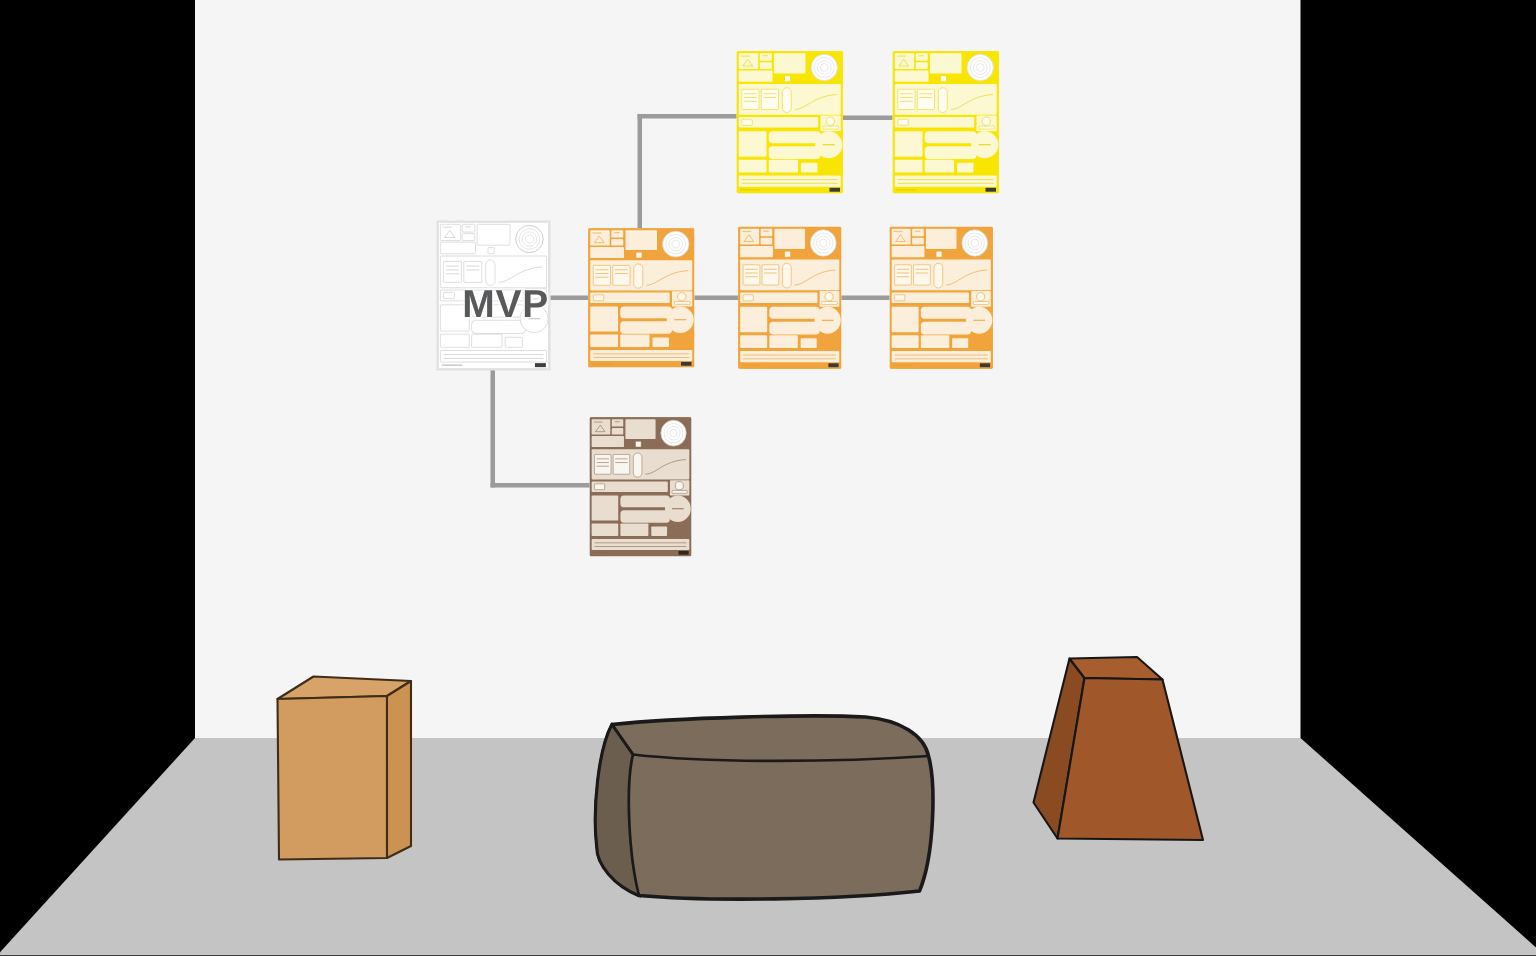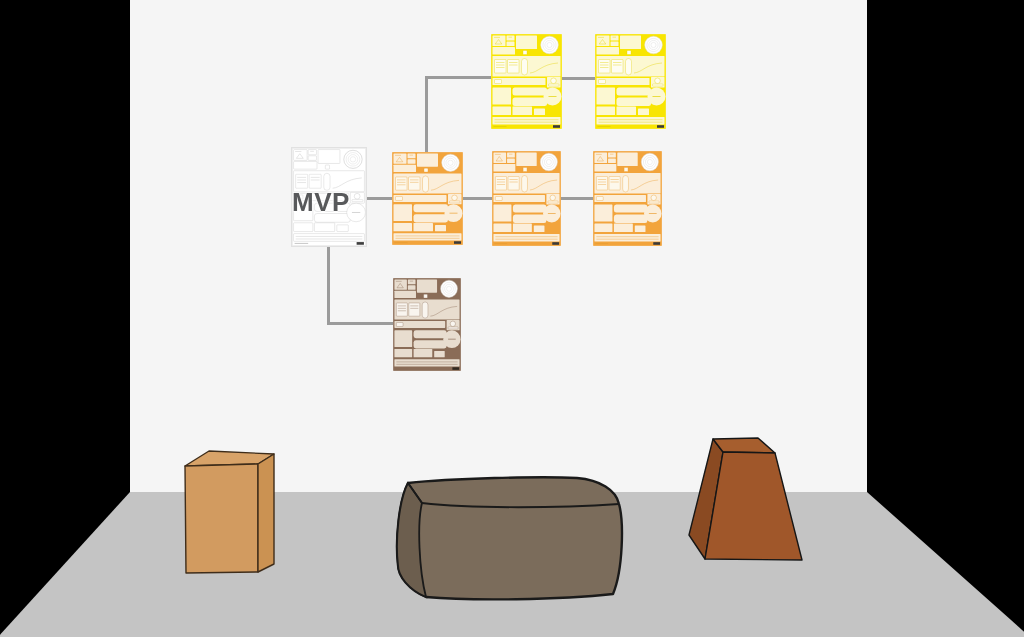--- a/index.html
+++ b/index.html
@@ -3,21 +3,21 @@
 <meta charset="utf-8">
 <style>
   html,body{margin:0;padding:0;background:#000;}
   .scene{position:relative;width:1024px;height:637px;background:#000;overflow:hidden;
          font-family:"Liberation Sans",sans-serif;}
   #scene-svg{position:absolute;left:0;top:0;width:1024px;height:637px;display:block;}
   #card-board{position:absolute;left:0;top:0;width:1024px;height:637px;}
   .connector{position:absolute;}
   .canvas-card{position:absolute;}
   .canvas-card > svg{display:block;width:100%;height:100%;}
-  .card-label{position:absolute;left:0;right:0;top:42%;text-align:left;
+  .card-label{position:absolute;left:0;right:0;top:42%;text-align:right;
               font-weight:800;font-size:26px;line-height:1;color:#58595b;letter-spacing:.5px;
               text-shadow:0 0 4px #fff,0 0 2px #fff,0 1px 1px #fff;}
 </style>
 </head>
 <body>
 
 <div class="scene">
   <svg id="scene-svg" viewBox="0 0 1024 637">
     <rect id="wall-rect" x="130" y="0" width="737" height="492" fill="#f5f5f5"></rect>
     <polygon id="floor-poly" points="130,492 867,492 1030,637 -2,637" fill="#c4c4c4"></polygon>

